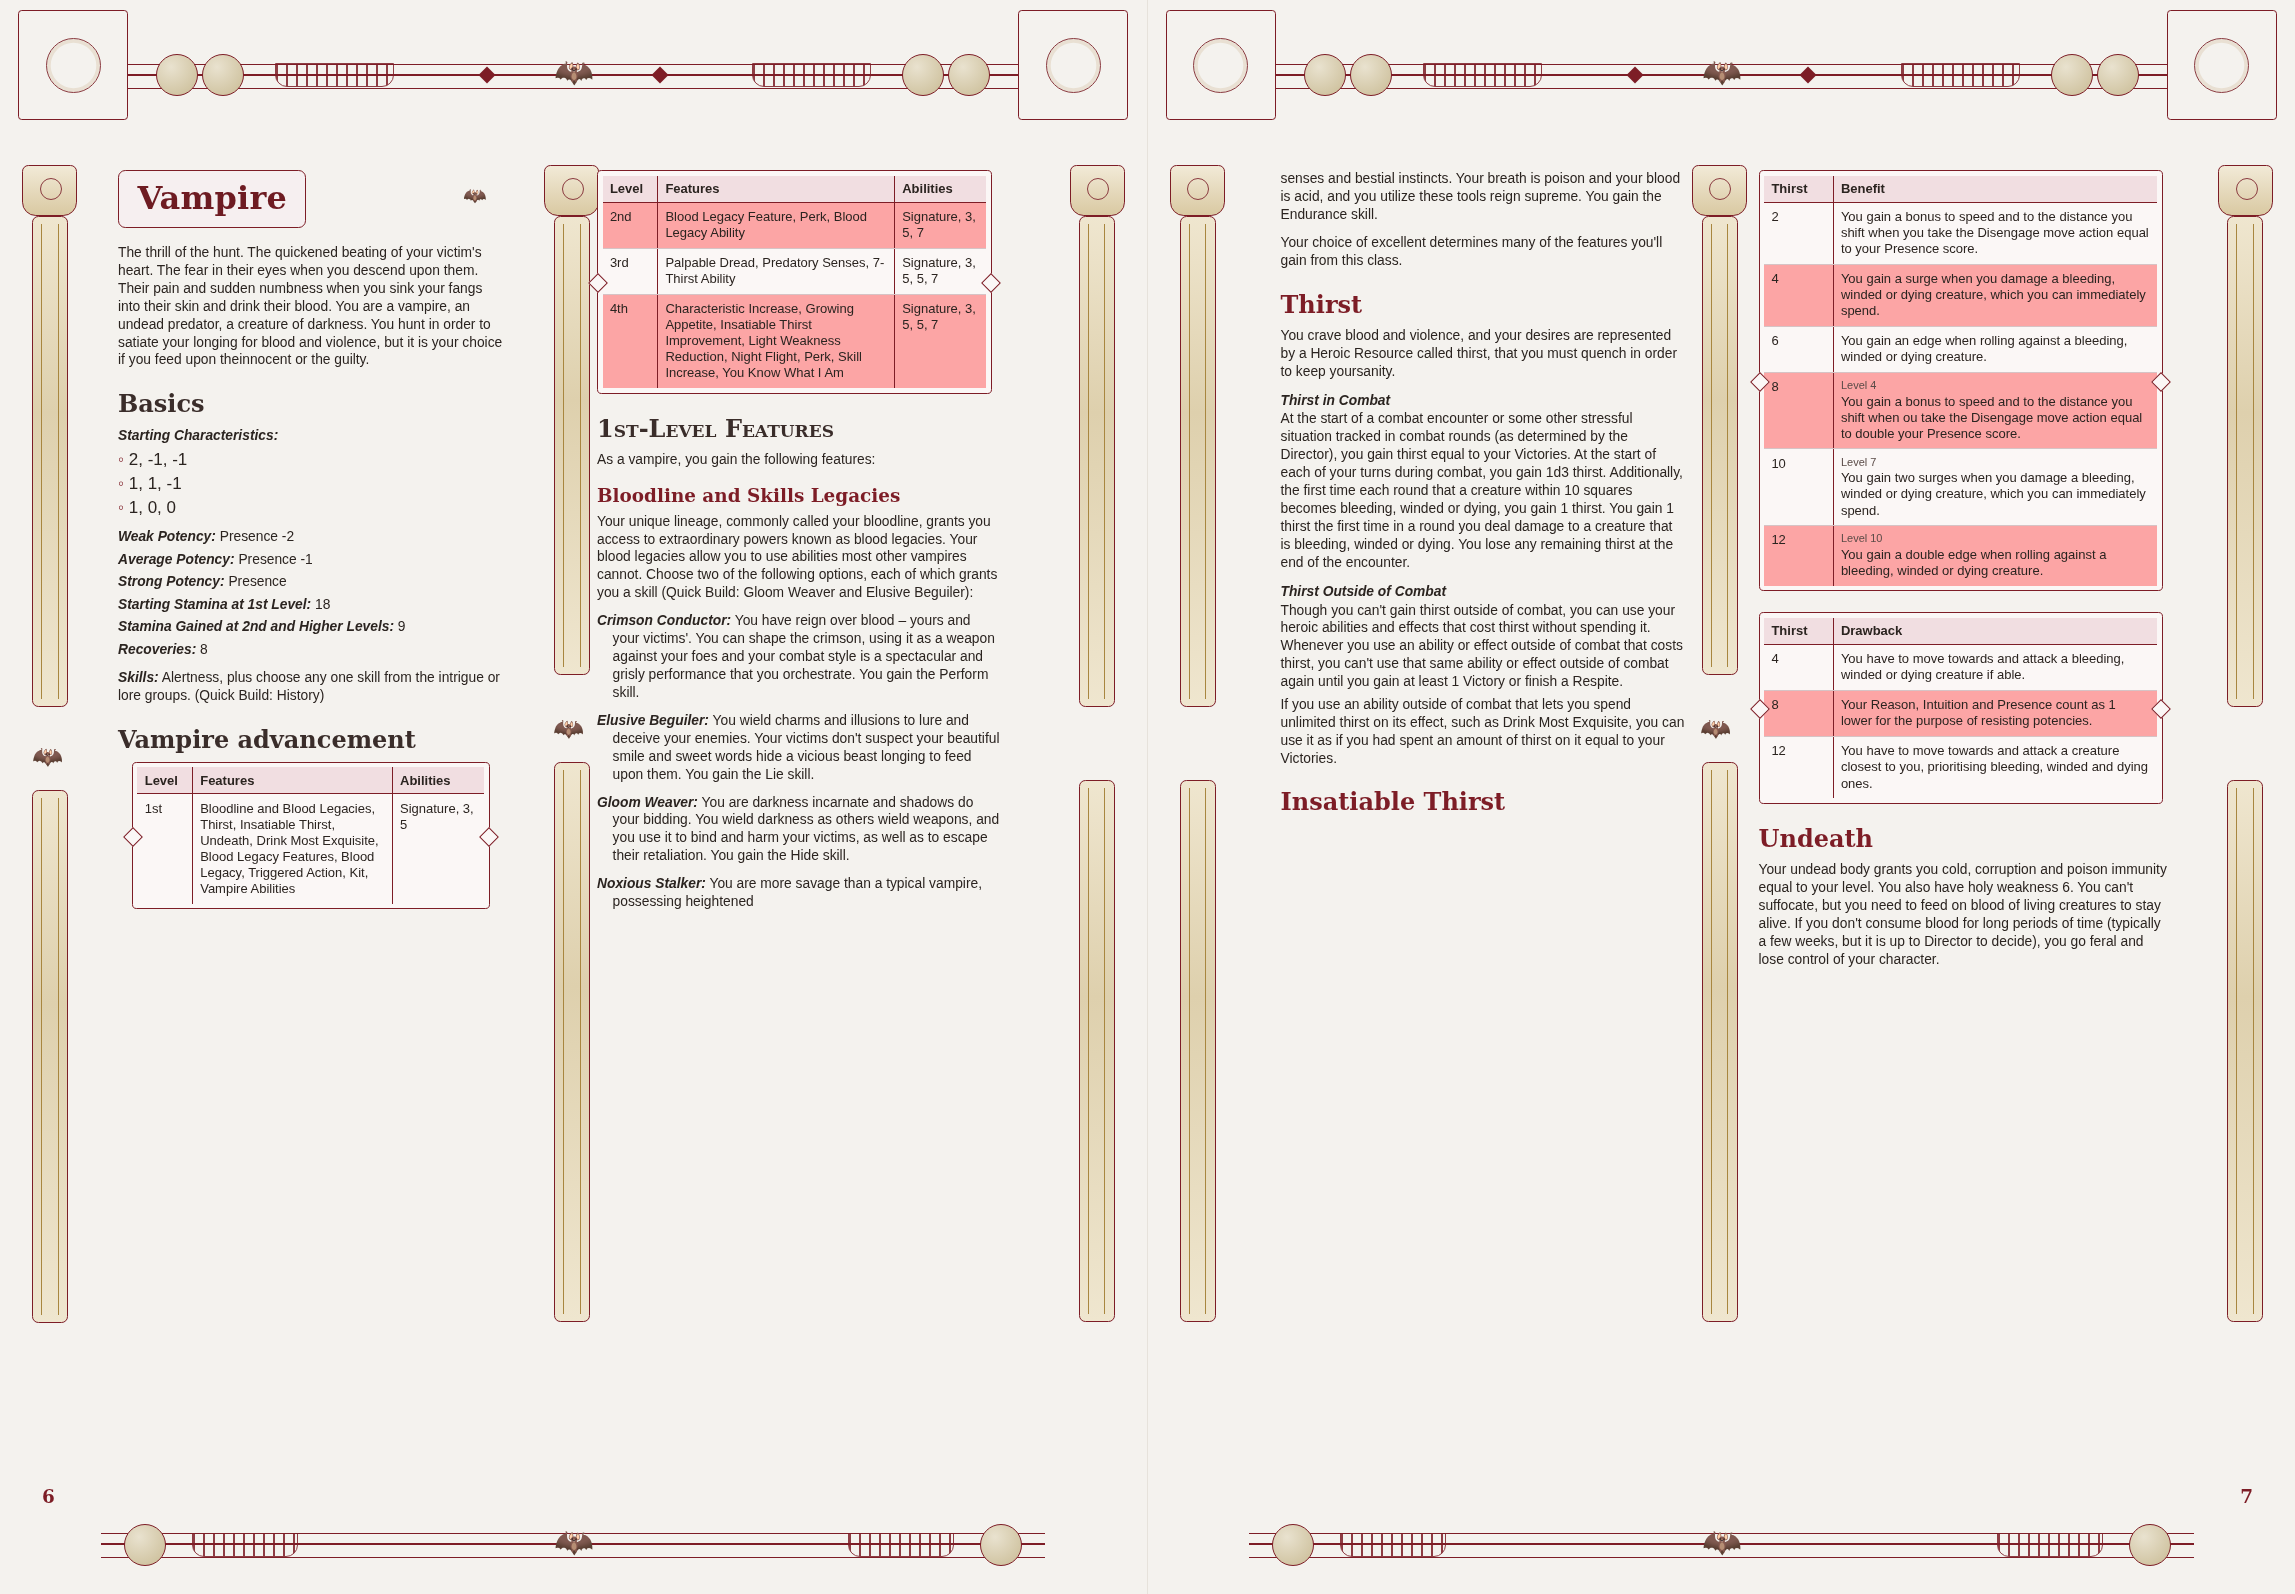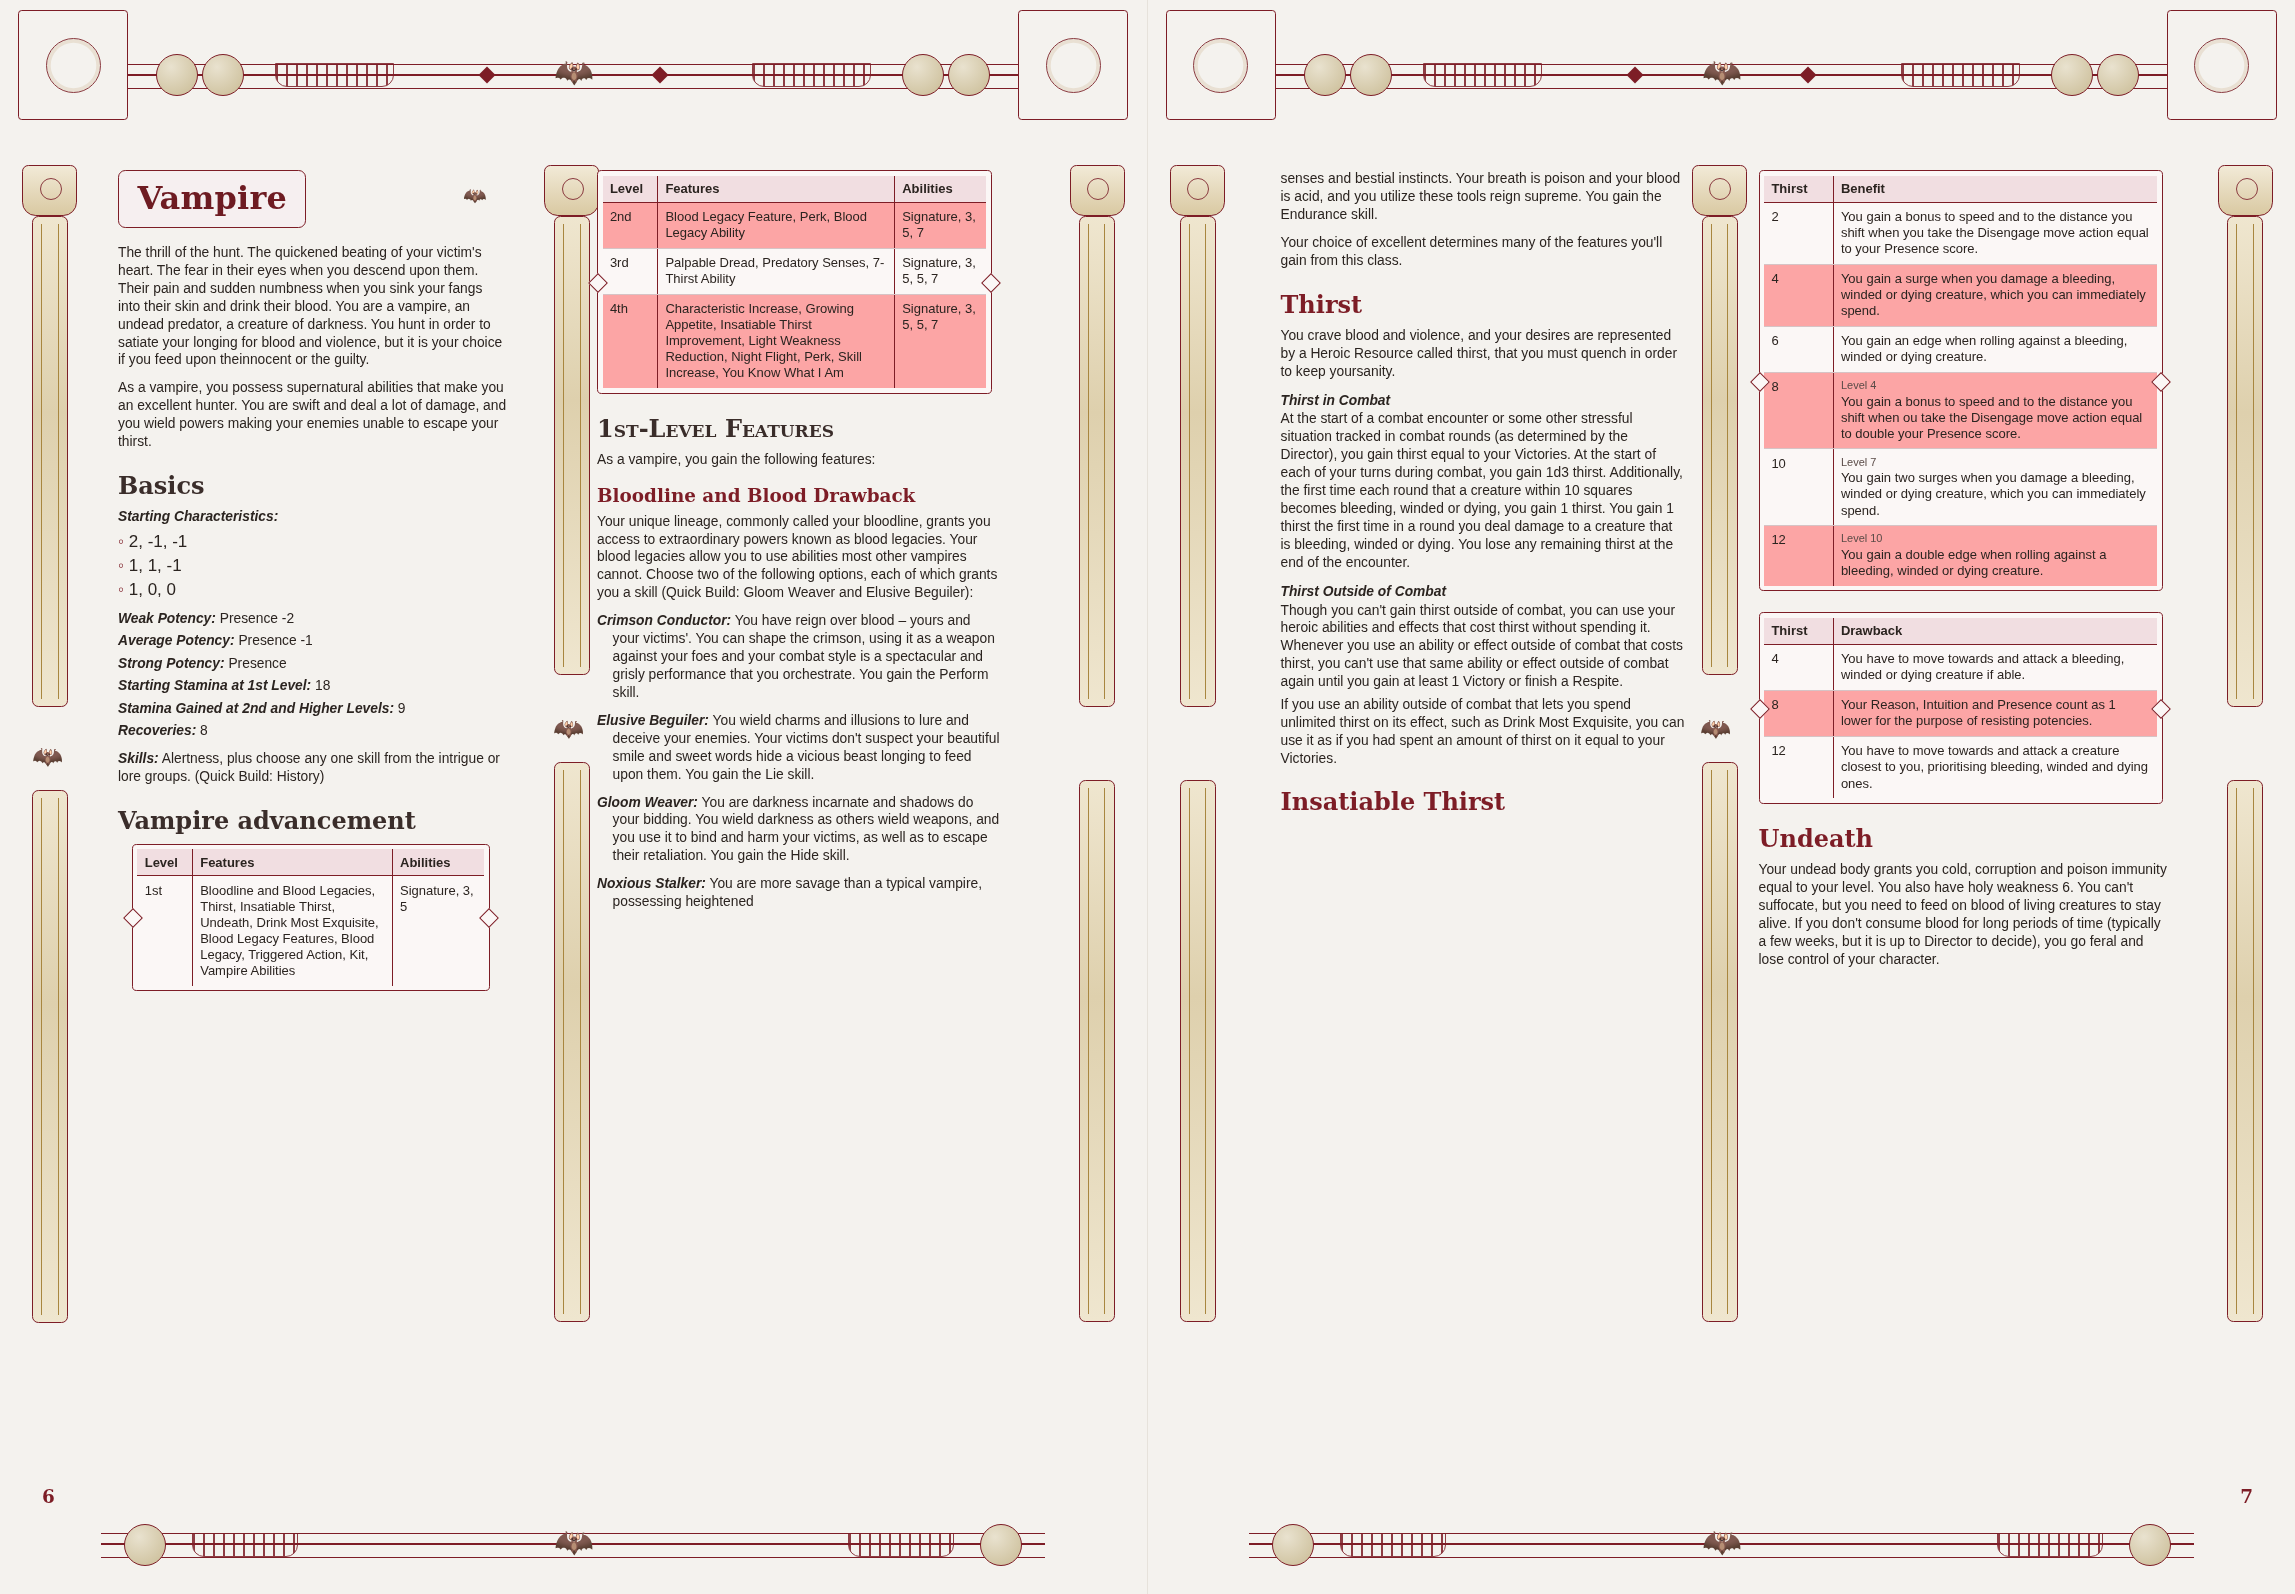--- a/index.html
+++ b/index.html
@@ -210,21 +210,20 @@
 
     <div class="content">
 
       <div class="col col-a">
         <div class="title-wrap">
           <h1 class="title-box">Vampire</h1>
           <span class="title-fangs">🦇</span>
         </div>
 
         <p>The thrill of the hunt. The quickened beating of your victim's heart. The fear in their eyes when you descend upon them. Their pain and sudden numbness when you sink your fangs into their skin and drink their blood. You are a vampire, an undead predator, a creature of darkness. You hunt in order to satiate your longing for blood and violence, but it is your choice if you feed upon theinnocent or the guilty.</p>
-        <p>As a vampire, you possess supernatural abilities that make you an excellent hunter. You are swift and deal a lot of damage, and you wield powers making your enemies unable to escape your thirst.</p>
 
         <h2 class="section">Basics</h2>
         <p class="tight it bld">Starting Characteristics:</p>
 
         <ul class="arr">
           <li>2, -1, -1</li>
           <li>1, 1, -1</li>
           <li>1, 0, 0</li>
         </ul>
 
@@ -285,21 +284,21 @@
                 <td>Characteristic Increase, Growing Appetite, Insatiable Thirst Improvement, Light Weakness Reduction, Night Flight, Perk, Skill Increase, You Know What I Am</td>
                 <td>Signature, 3, 5, 5, 7</td>
               </tr>
             </tbody>
           </table>
         </div>
 
         <h2 class="section" style="font-variant:small-caps;">1st-Level Features</h2>
         <p>As a vampire, you gain the following features:</p>
 
-        <h3 class="sub">Bloodline and Blood Drawback</h3>
+        <h3 class="sub">Bloodline and Skills Legacies</h3>
         <p>Your unique lineage, commonly called your bloodline, grants you access to extraordinary powers known as blood legacies. Your blood legacies allow you to use abilities most other vampires cannot. Choose two of the following options, each of which grants you a skill (Quick Build: Gloom Weaver and Elusive Beguiler):</p>
 
         <p class="hang"><span class="it bld">Crimson Conductor:</span> <span>You have reign over blood – yours and your victims'. You can shape the crimson, using it as a weapon against your foes and your combat style is a spectacular and grisly performance that you orchestrate. You gain the Perform skill.</span></p>
         <p class="hang"><span class="it bld">Elusive Beguiler:</span> <span>You wield charms and illusions to lure and deceive your enemies. Your victims don't suspect your beautiful smile and sweet words hide a vicious beast longing to feed upon them. You gain the Lie skill.</span></p>
         <p class="hang"><span class="it bld">Gloom Weaver:</span> <span>You are darkness incarnate and shadows do your bidding. You wield darkness as others wield weapons, and you use it to bind and harm your victims, as well as to escape their retaliation. You gain the Hide skill.</span></p>
         <p class="hang"><span class="it bld">Noxious Stalker:</span> <span>You are more savage than a typical vampire, possessing heightened</span></p>
       </div>
     </div>
 
     <div class="page-num l">6</div>

